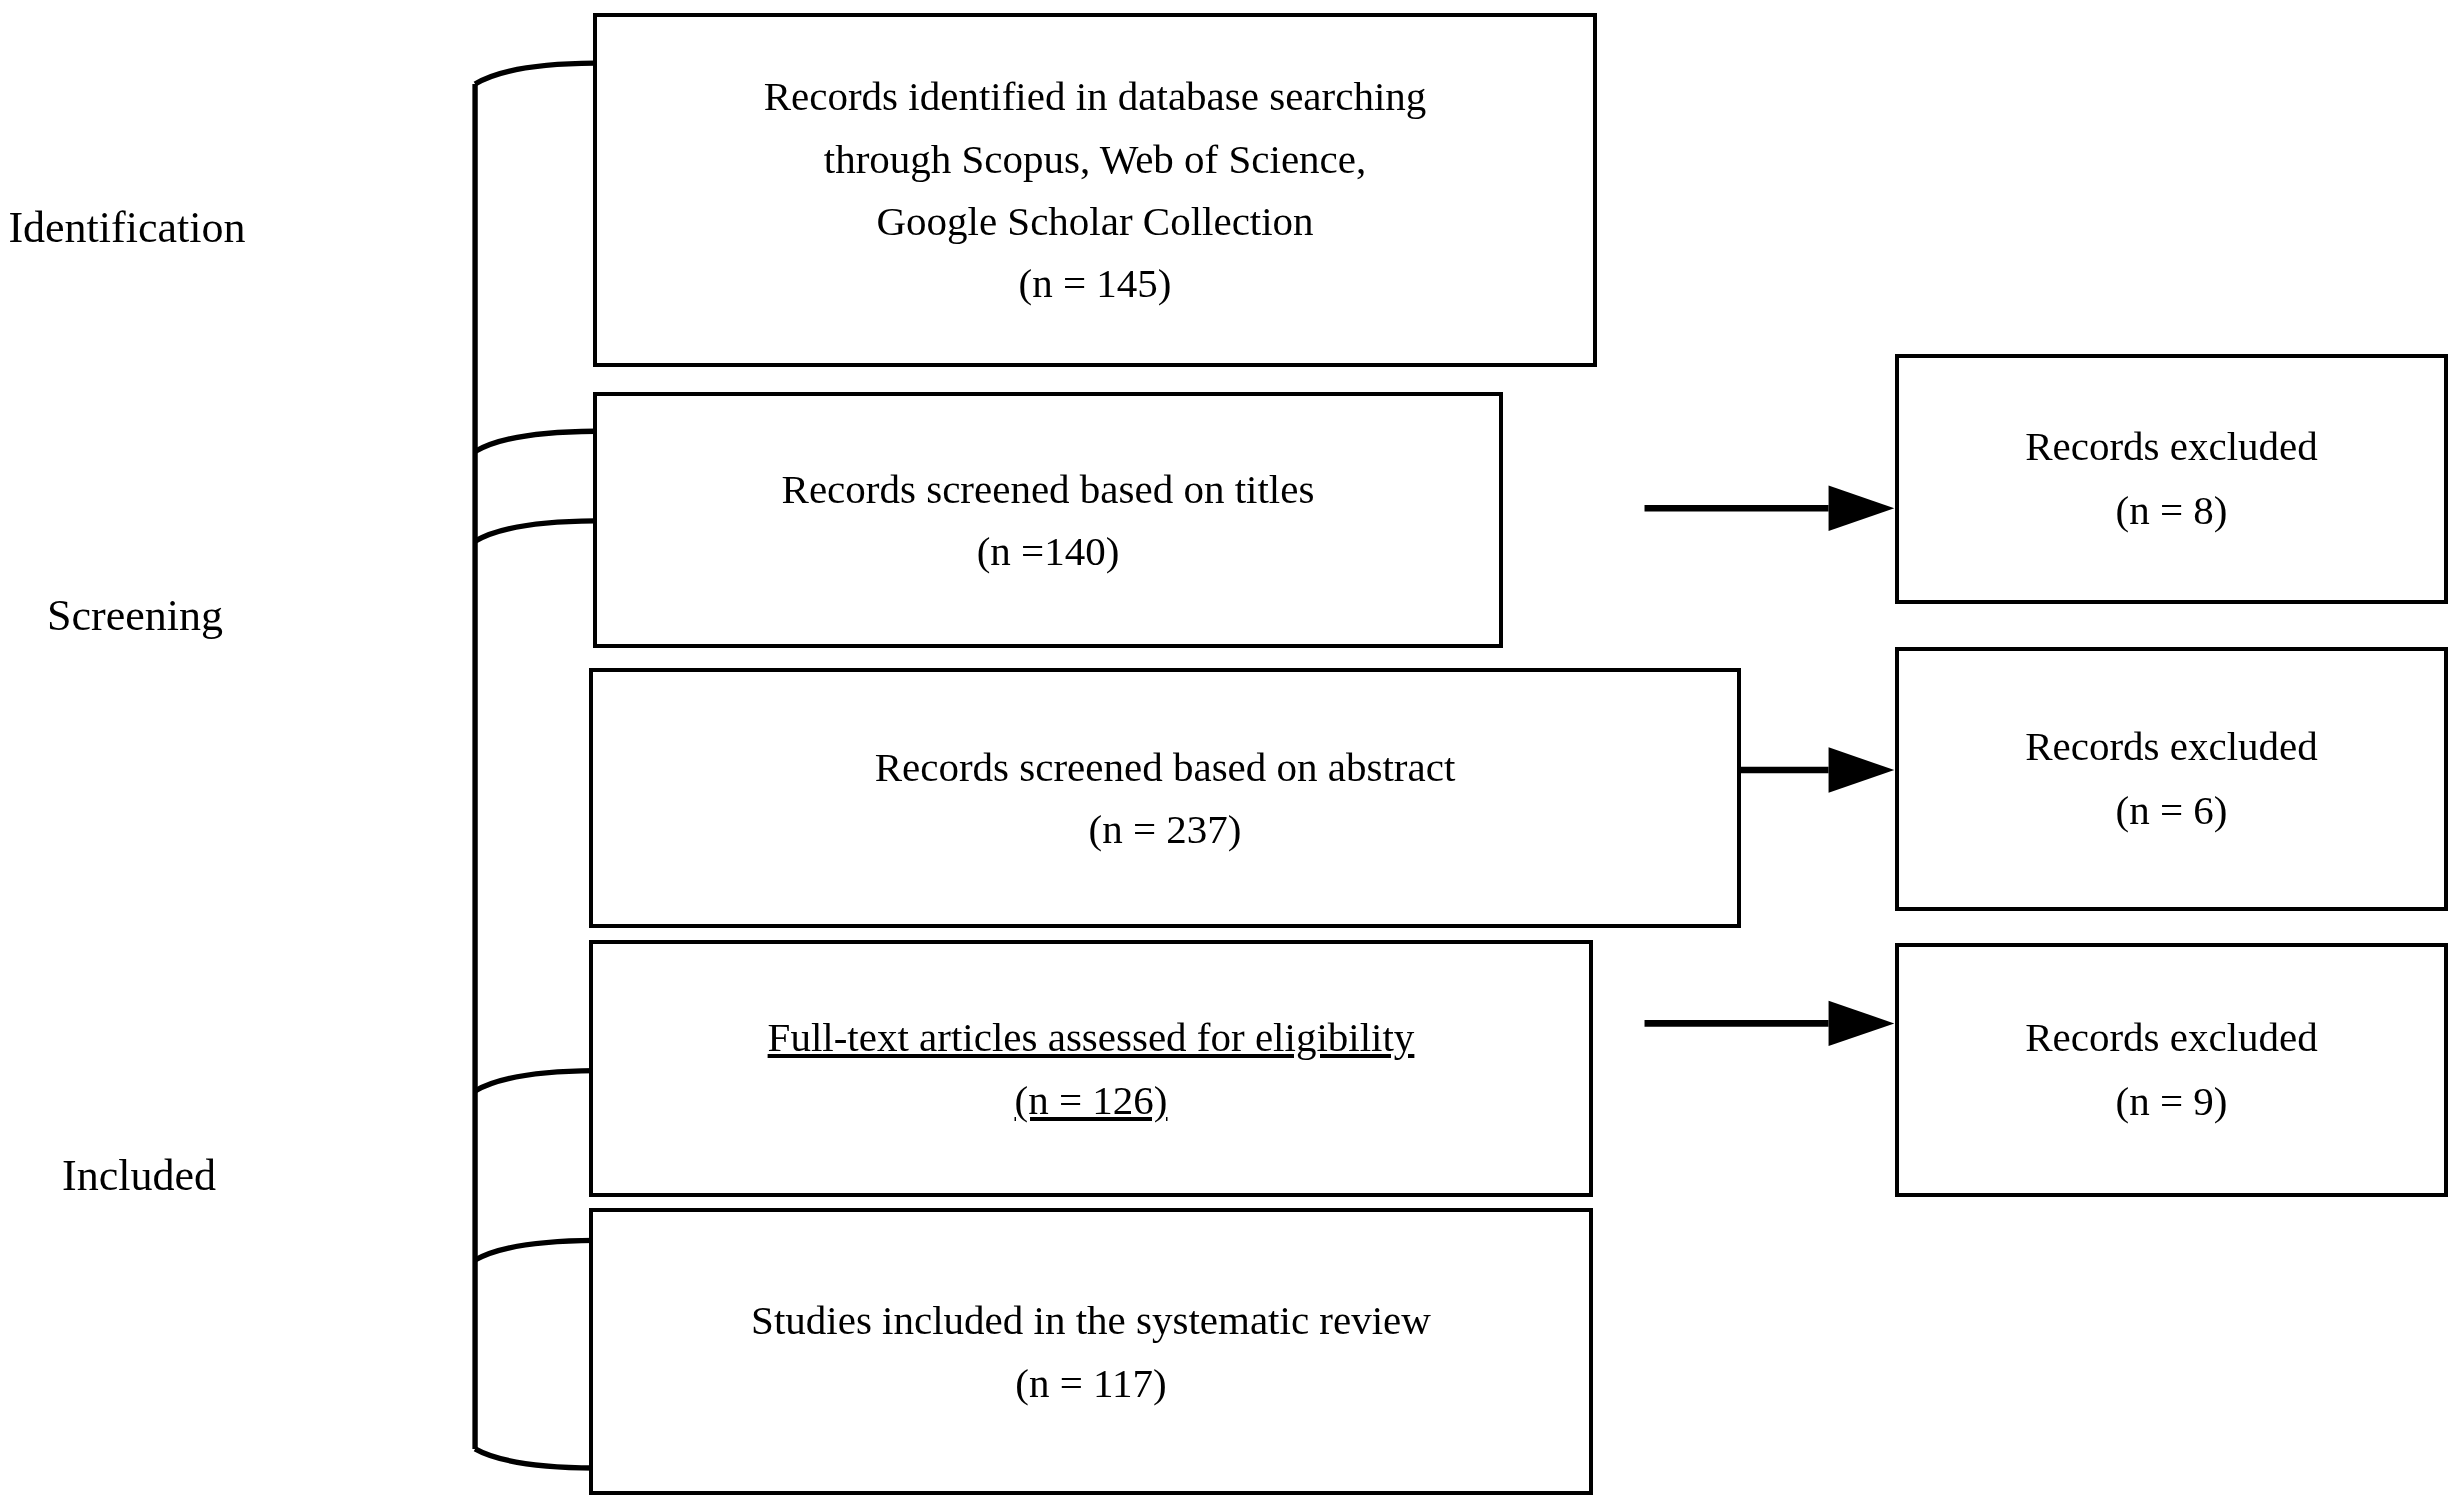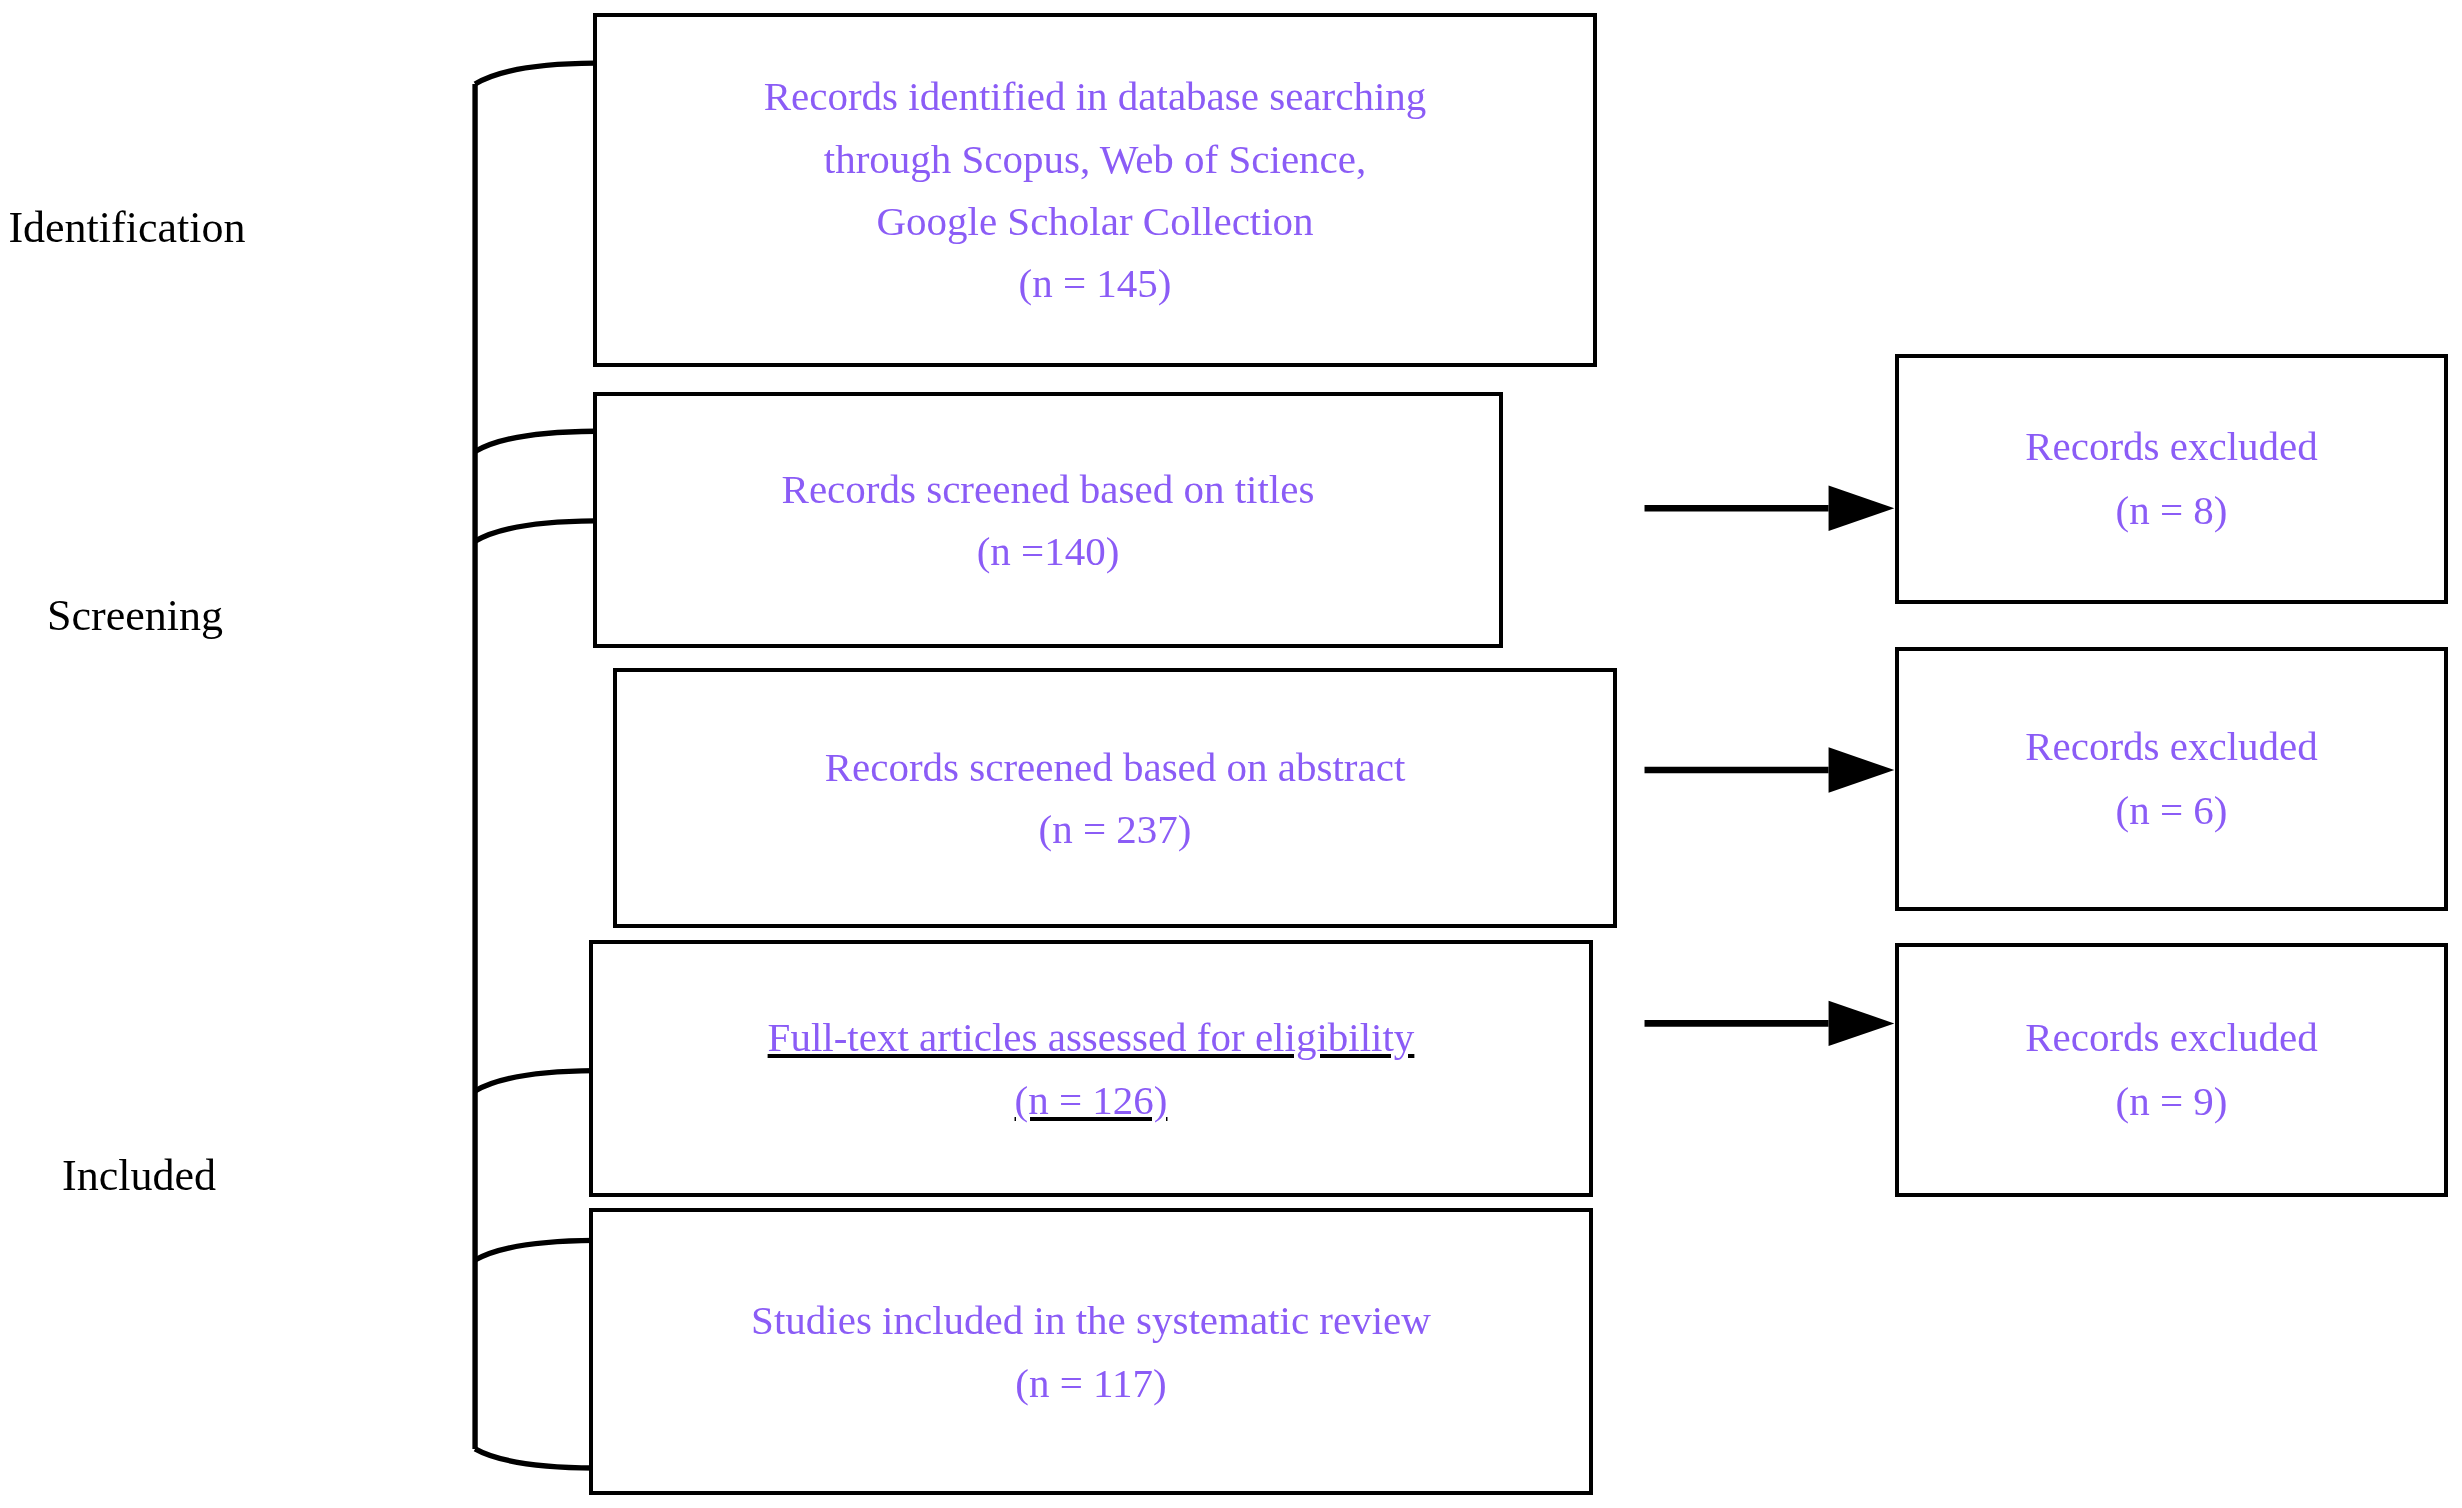--- a/index.html
+++ b/index.html
@@ -37,21 +37,21 @@
     flex-direction: column;
     align-items: center;
     justify-content: center;
     text-align: center;
     padding: 6px 15.5px;
   }
   .flow-box .line {
     font-size: 41px;
     line-height: 1.52;
     white-space: nowrap;
-    color: #8b5cf6;
+    color: #000000;
   }
   .excluded-box .line {
     font-size: 41px;
     line-height: 1.55;
   }
 
   
   #connectors {
     position: absolute;
     left: 0;
@@ -109,21 +109,21 @@
     <div class="line">through Scopus, Web of Science,</div>
     <div class="line">Google Scholar Collection</div>
     <div class="line">(n = 145)</div>
   </div>
 
   <div class="flow-box" style="left:593px; top:392px; width:910px; height:256px;">
     <div class="line">Records screened based on titles</div>
     <div class="line">(n =140)</div>
   </div>
 
-  <div class="flow-box" style="left:589px; top:668px; width:1004px; height:260px;margin-left:24px;">
+  <div class="flow-box" style="left:589px; top:668px; width:1152px; height:260px;">
     <div class="line">Records screened based on abstract</div>
     <div class="line">(n = 237)</div>
   </div>
 
   <div class="flow-box" style="left:589px; top:940px; width:1004px; height:257px;text-decoration:underline;">
     <div class="line">Full-text articles assessed for eligibility</div>
     <div class="line">(n = 126)</div>
   </div>
 
   <div class="flow-box" style="left:589px; top:1208px; width:1004px; height:287px;">

